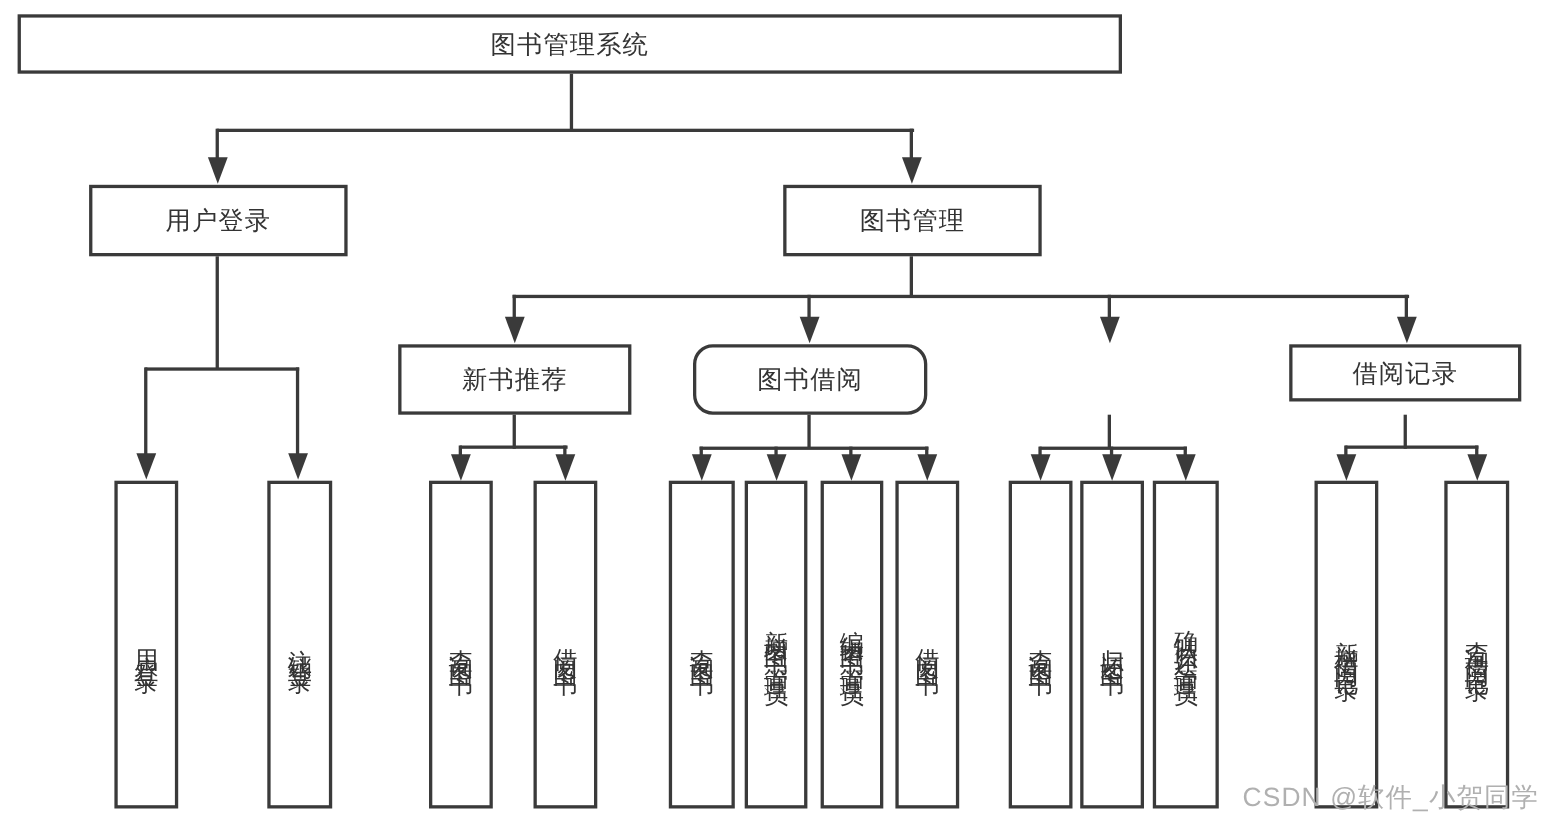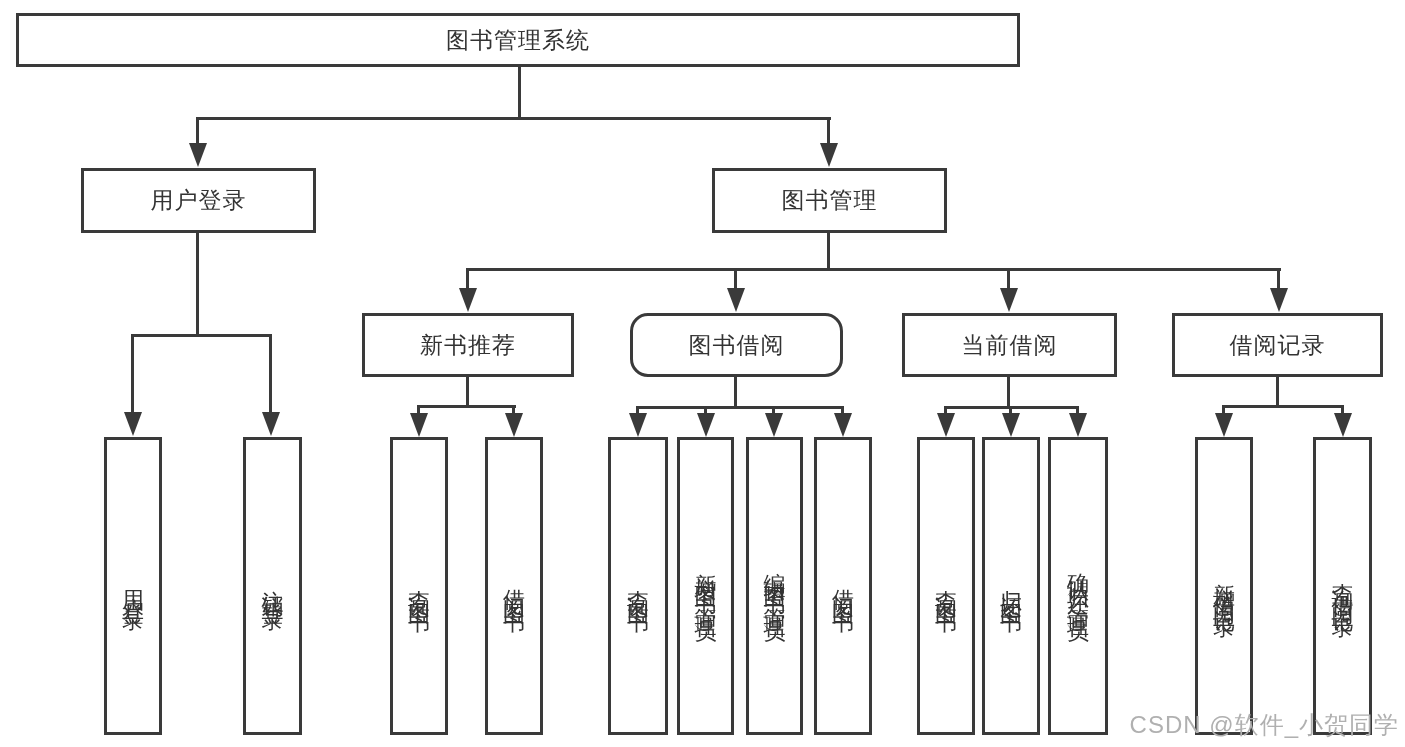--- a/index.html
+++ b/index.html
@@ -54,23 +54,22 @@
   <div class="node" style="left:5px;top:13px;width:1004px;height:54px;margin-left:11px;">图书管理系统</div>
 
   <div class="node" style="left:81px;top:168px;width:235px;height:65px;">用户登录</div>
 
   <div class="node" style="left:712px;top:168px;width:235px;height:65px;">图书管理</div>
 
   <div class="node" style="left:362px;top:313px;width:212px;height:64px;">新书推荐</div>
 
   <div class="node" style="left:630px;top:313px;width:213px;height:64px;border-radius:18px;">图书借阅</div>
 
-  <div class="node" style="left:902px;top:313px;width:215px;height:64px;">当前借阅</div>
 
-  <div class="node" style="left:1172px;top:313px;width:211px;height:64px;">借阅记录</div>
+  <div class="node" style="left:1172px;top:313px;width:211px;height:52px;">借阅记录</div>
 
   <div class="node leaf" style="left:104px;top:437px;width:58px;height:298px;">用户登录</div>
 
   <div class="node leaf" style="left:243px;top:437px;width:59px;height:298px;">注销登录</div>
 
   <div class="node leaf" style="left:390px;top:437px;width:58px;height:298px;">查询图书</div>
 
   <div class="node leaf" style="left:485px;top:437px;width:58px;height:298px;">借阅图书</div>
 
   <div class="node leaf" style="left:608px;top:437px;width:60px;height:298px;">查询图书</div>

